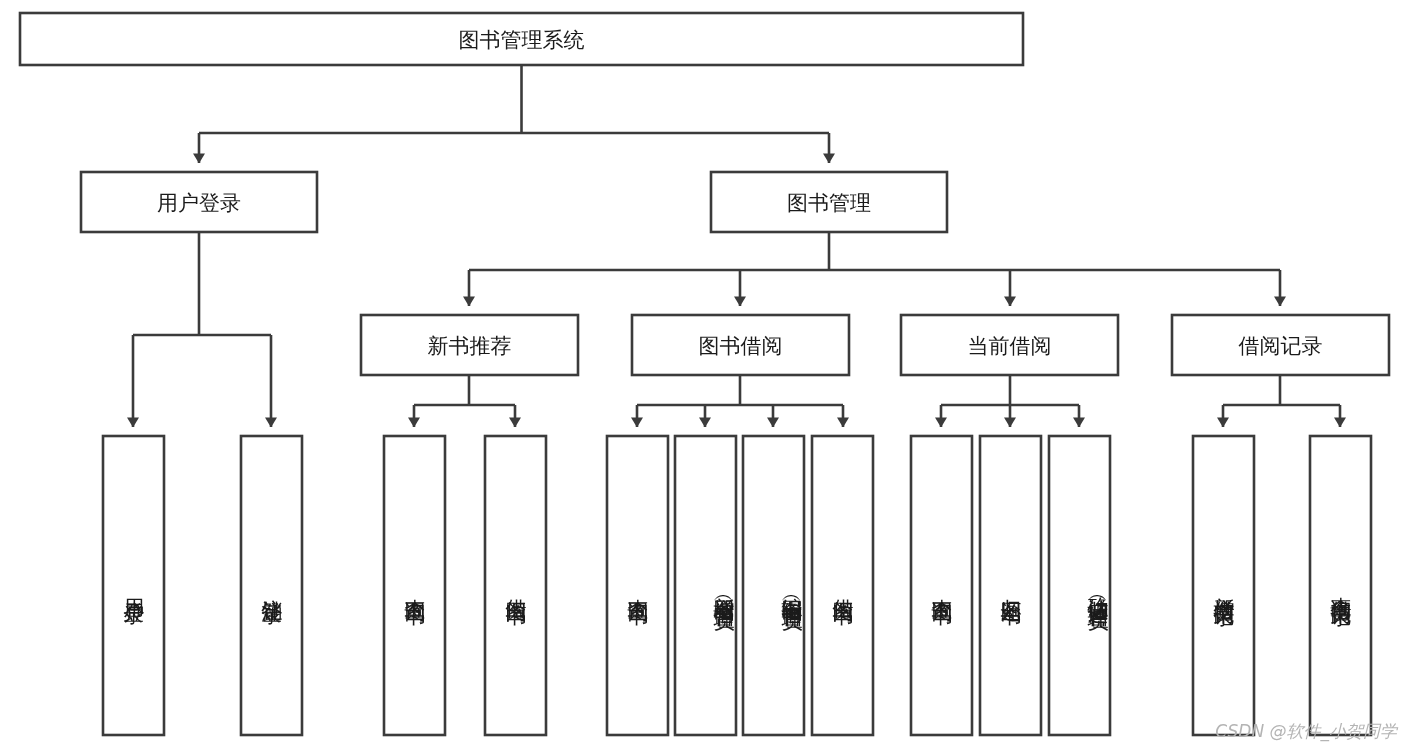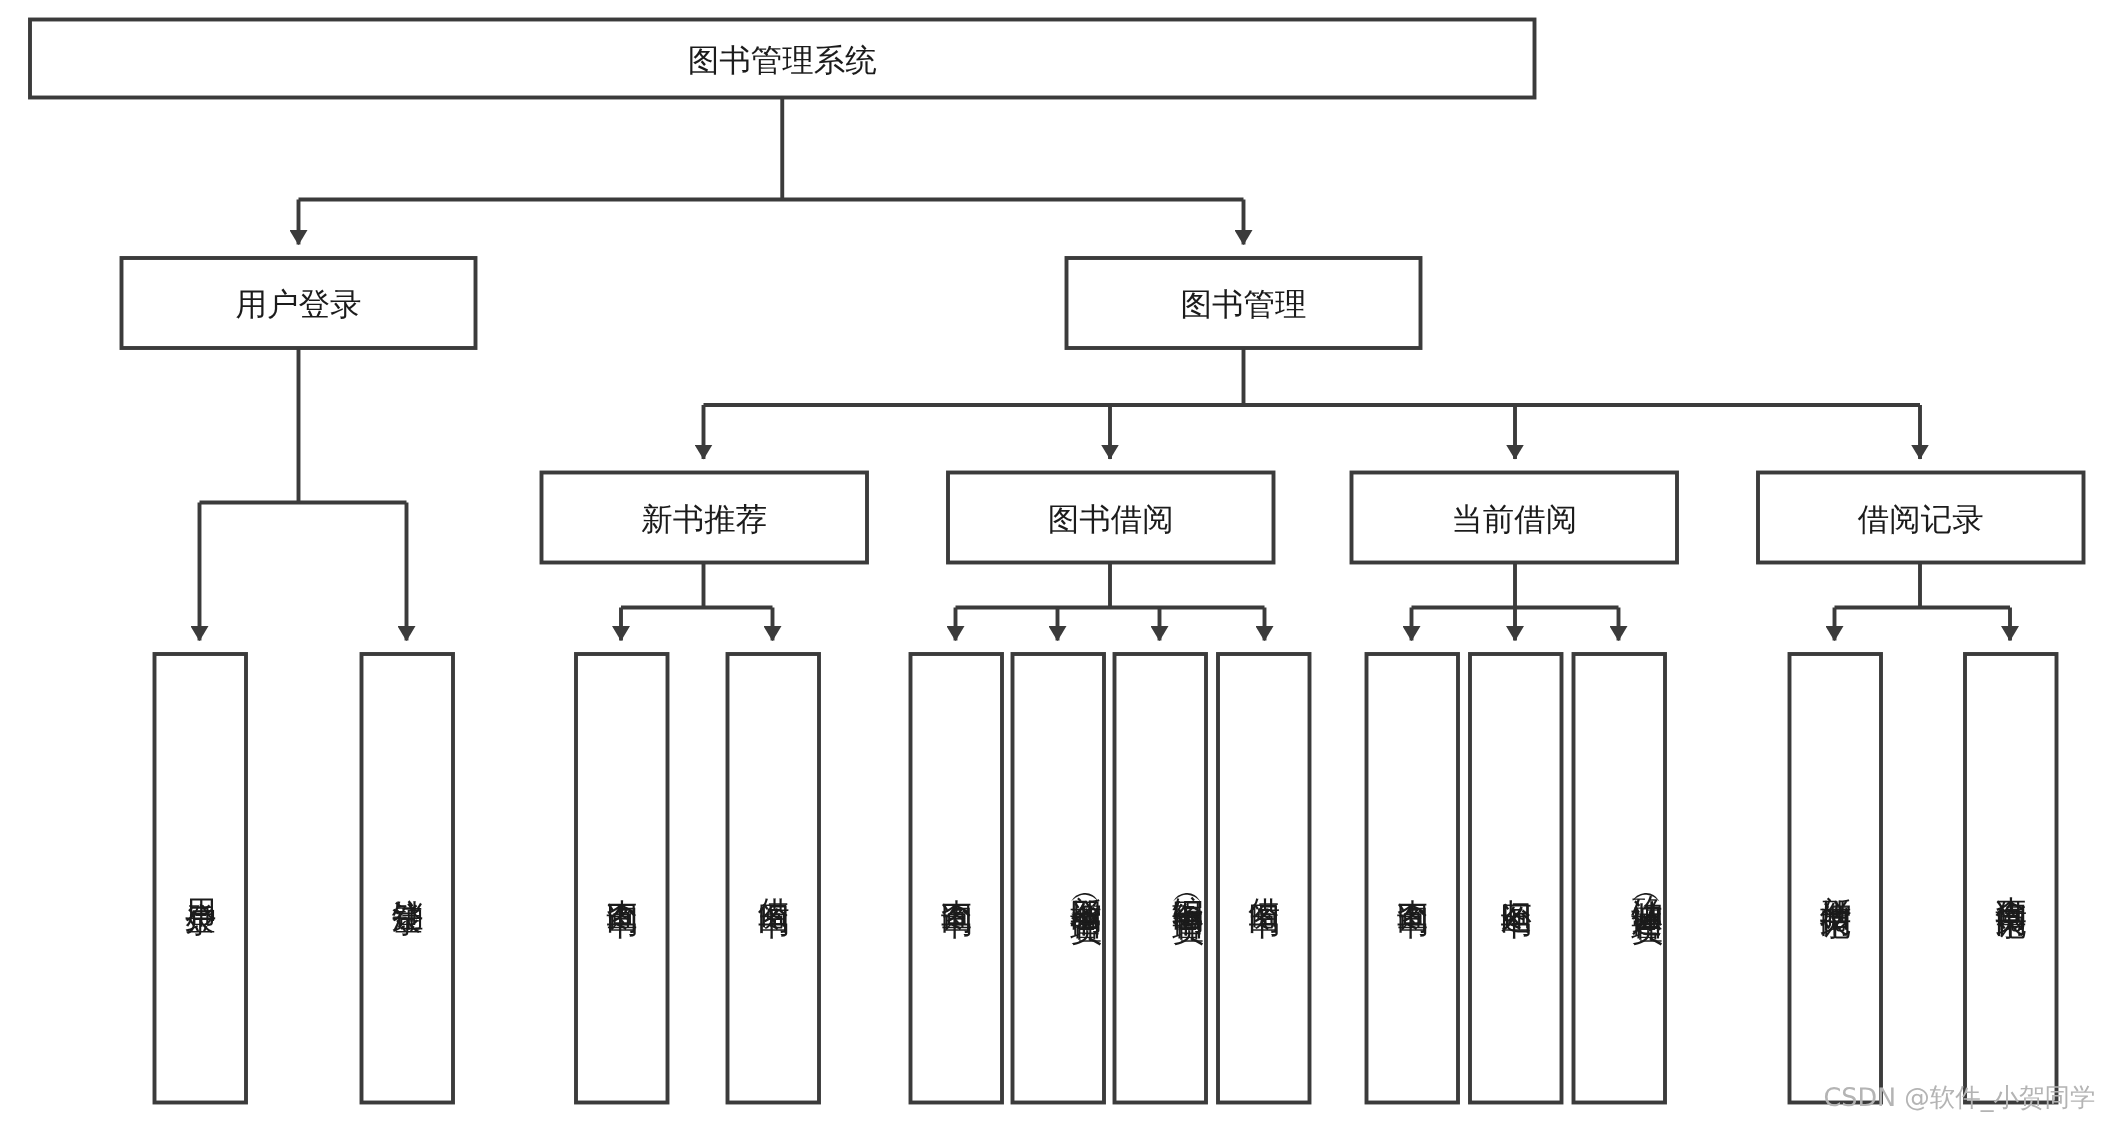--- a/index.html
+++ b/index.html
@@ -73,20 +73,21 @@
   }
   #watermark {
     position: absolute;
     right: 8px;
     bottom: 4px;
     font-family: "DejaVu Sans", "Liberation Sans", sans-serif;
     font-size: 17px;
     color: #b4b4b4;
     white-space: nowrap;
     pointer-events: none;
+    font-style: italic;
   }
 </style>
 </head>
 <body>
 
 <div id="diagram-root">
 
   <svg id="chart-svg" viewBox="0 0 1405 747" xmlns="http://www.w3.org/2000/svg">
 
     <defs>

